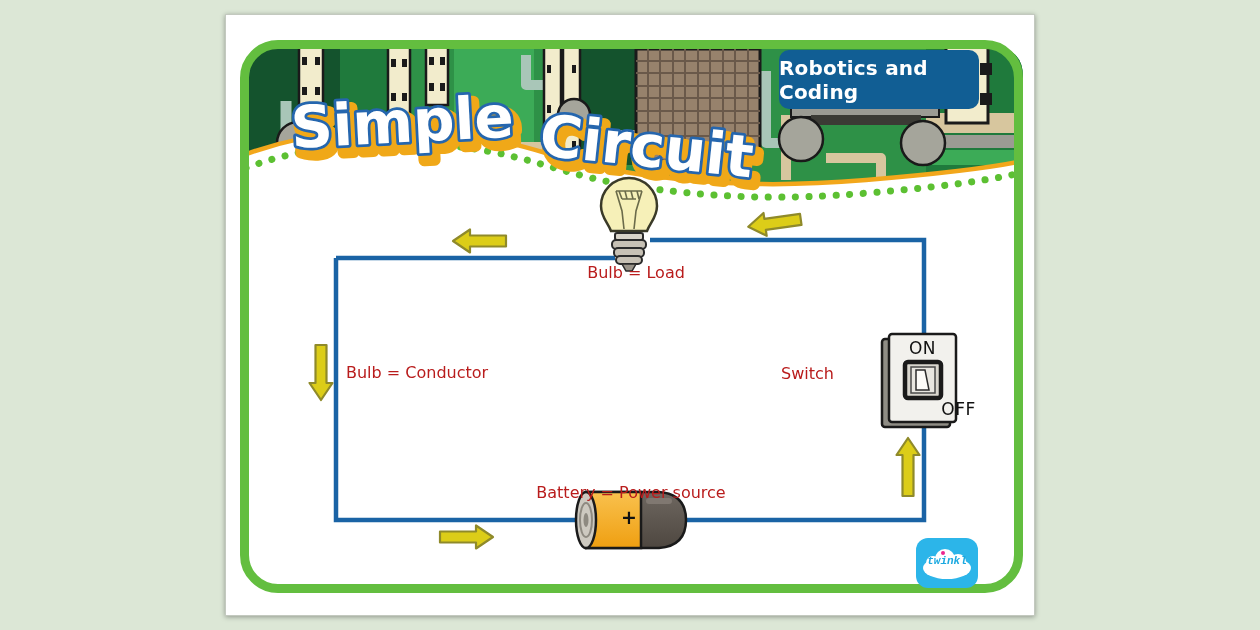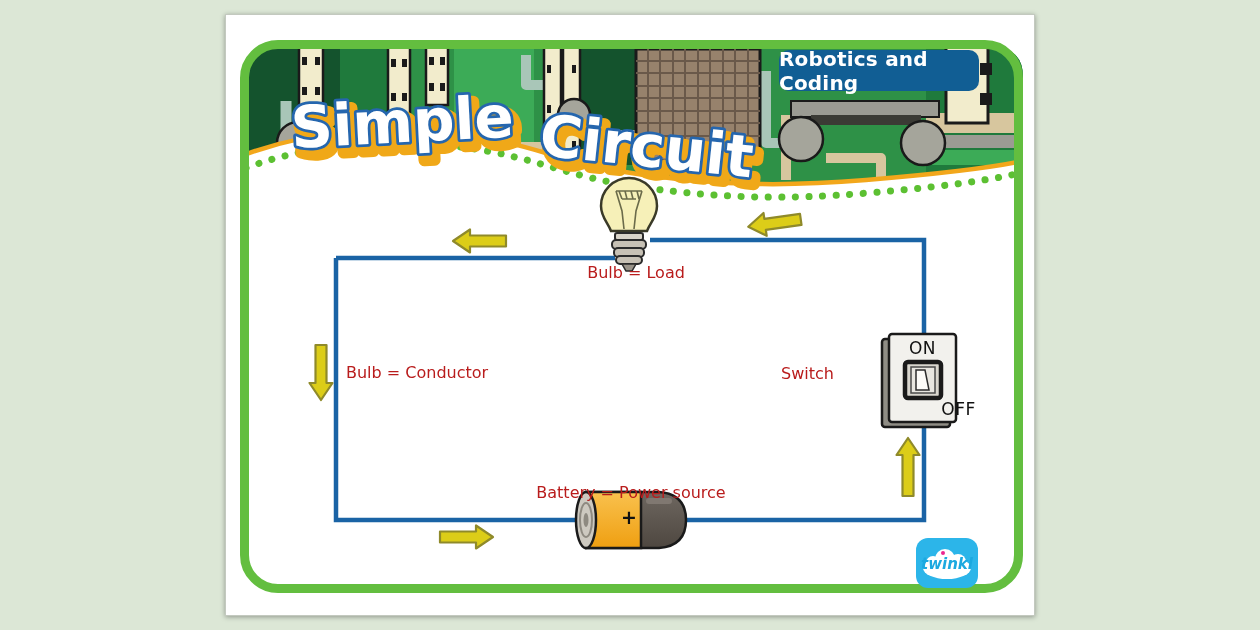--- a/index.html
+++ b/index.html
@@ -2,32 +2,32 @@
 <html><head>
 <meta charset="utf-8">
 <style>
   html,body{margin:0;padding:0;}
   .canvas{position:relative;width:1260px;height:630px;background:#dce7d6;overflow:hidden;
           font-family:"DejaVu Sans",sans-serif;}
   .page{position:absolute;left:225px;top:14px;width:810px;height:602px;background:#ffffff;
         border:1px solid #c3c9bf;box-shadow:0 1px 5px rgba(0,0,0,.35);box-sizing:border-box;}
   .poster-border{position:absolute;left:14px;top:25px;width:783px;height:553px;box-sizing:border-box;
         border:9px solid #63be3f;border-radius:38px;pointer-events:none;z-index:5;}
-  .badge{position:absolute;left:553px;top:35px;width:200px;height:41px;background:#115e94;
+  .badge{position:absolute;left:553px;top:35px;width:200px;height:59px;background:#115e94;
         border-radius:10px;display:flex;align-items:center;justify-content:center;z-index:6;
         color:#ffffff;font-weight:bold;font-size:20px;letter-spacing:.2px;}
   .label{position:absolute;color:#b91c1c;font-size:16px;z-index:7;}
   .sw-word{position:absolute;width:67px;text-align:center;font-weight:normal;font-size:17px;
         color:#111111;z-index:7;letter-spacing:.5px;}
   .plus{position:absolute;left:394px;top:492px;width:18px;height:20px;text-align:center;
         color:#111;font-weight:bold;font-size:19px;line-height:20px;z-index:7;}
   .logo{position:absolute;left:690px;top:523px;width:62px;height:50px;background:#2cb5e9;
         border-radius:12px;z-index:8;}
   .logo-text{position:absolute;left:0;top:17px;width:62px;text-align:center;color:#1ca9e0;
-        font-size:15px;font-weight:bold;font-style:italic;z-index:2;}
+        font-size:11px;font-weight:bold;font-style:italic;z-index:2;font-family:Liberation Mono, monospace;}
   .logo-dot{position:absolute;left:25px;top:13px;width:4px;height:4px;border-radius:50%;
         background:#ec268f;z-index:3;}
   svg{display:block;}
   .hdr{position:absolute;left:0;top:0;z-index:2;}
   .ttl{position:absolute;left:0;top:0;z-index:6;pointer-events:none;}
   .cir{position:absolute;left:0;top:0;z-index:4;}
 </style>
 </head>
 <body>
 

